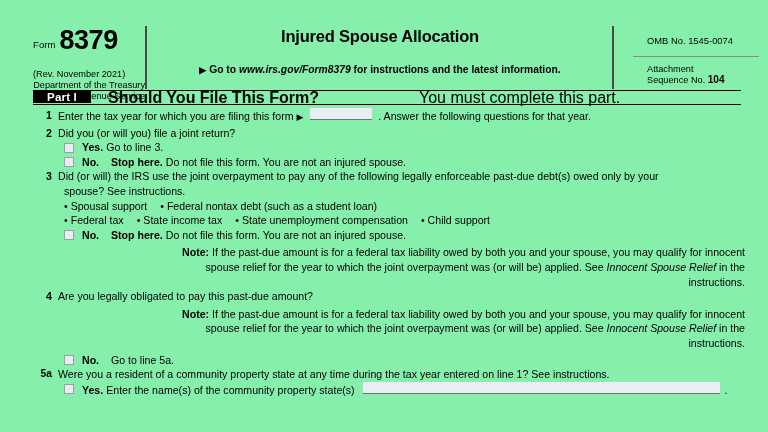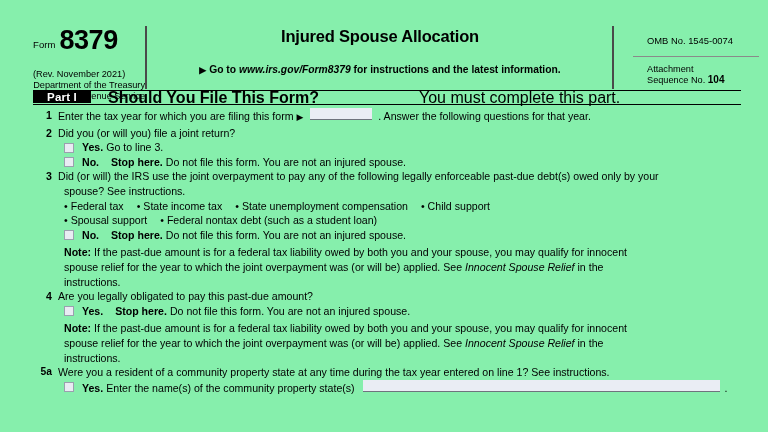--- a/index.html
+++ b/index.html
@@ -105,21 +105,21 @@
     border: 1px solid #9aa0ae;
     margin-top: 2.5px; margin-right: 8px;
   }
   .cblabel { font-size: 10.6px; line-height: 14.6px; }
   .cblabel b { font-weight: 700; }
   .gap { display: inline-block; width: 6px; }
 
   .bullets { padding-left: 31px; font-size: 10.6px; line-height: 14.6px; }
   .bullets .b1 { margin-right: 13px; }
 
-  .note { padding-left: 31px; font-size: 10.6px; line-height: 14.6px; }
+  .note { padding-left: 31px; font-size: 10.6px; line-height: 14.6px; text-align: right; }
   .note b { font-weight: 700; }
   .note i { font-style: italic; }
 
   .arrowmark { font-size: 9px; }
 
   
   .fld {
     display: inline-block;
     background: #eaedf4;
     border-bottom: 1.4px solid #6f737d;
@@ -218,24 +218,24 @@
 
     <div class="row">
       <div class="num">3</div>
       <div class="txt">
         <span>Did (or will) the IRS use the joint overpayment to pay any of the following legally enforceable past-due debt(s) owed only by your</span>
       </div>
     </div>
     <div class="indent" style="font-size:10.6px;line-height:14.6px;">spouse? See instructions.</div>
 
     <div class="bullets">
+      <span class="b1">• <span>Spousal support</span></span><span>• <span>Federal nontax debt (such as a student loan)</span></span>
+    </div>
+    <div class="bullets">
       <span class="b1">• <span>Federal tax</span></span><span class="b1">• <span>State income tax</span></span><span class="b1">• <span>State unemployment compensation</span></span><span>• <span>Child support</span></span>
-    </div>
-    <div class="bullets">
-      <span class="b1">• <span>Spousal support</span></span><span>• <span>Federal nontax debt (such as a student loan)</span></span>
     </div>
 
     <div class="cbrow">
       <div class="cbox"></div>
       <div class="cblabel">
         <b>No.</b>
         <span class="gap"></span>
         <b>Stop here.</b>
         <span>Do not file this form. You are not an injured spouse.</span>
       </div>
@@ -251,43 +251,42 @@
         <i>Innocent Spouse Relief</i>
         <span>in the</span>
       </div>
       <div>instructions.</div>
     </div>
 
     <div class="row">
       <div class="num">4</div>
       <div class="txt">Are you legally obligated to pay this past-due amount?</div>
     </div>
-    <div class="cbrow">
-      <div class="cbox"></div>
-      <div class="cblabel">
-        <b>Yes.</b>
-        <span class="gap"></span>
-        <b>Stop here.</b>
-        <span>Do not file this form. You are not an injured spouse.</span>
-      </div>
-    </div>
 
     <div class="note" style="margin-top:3px;">
       <div>
         <b>Note:</b>
         <span>If the past-due amount is for a federal tax liability owed by both you and your spouse, you may qualify for innocent</span>
       </div>
       <div>
         <span>spouse relief for the year to which the joint overpayment was (or will be) applied. See</span>
         <i>Innocent Spouse Relief</i>
         <span>in the</span>
       </div>
       <div>instructions.</div>
     </div>
 
+    <div class="cbrow" style="margin-top:2px;">
+      <div class="cbox"></div>
+      <div class="cblabel">
+        <b>No.</b>
+        <span class="gap"></span>
+        <span>Go to line 5a.</span>
+      </div>
+    </div>
 
     <div class="row">
       <div class="num wide">5a</div>
       <div class="txt">Were you a resident of a community property state at any time during the tax year entered on line 1? See instructions.</div>
     </div>
     <div class="cbrow">
       <div class="cbox"></div>
       <div class="cblabel">
         <b>Yes.</b>
         <span>Enter the name(s) of the community property state(s)</span>

